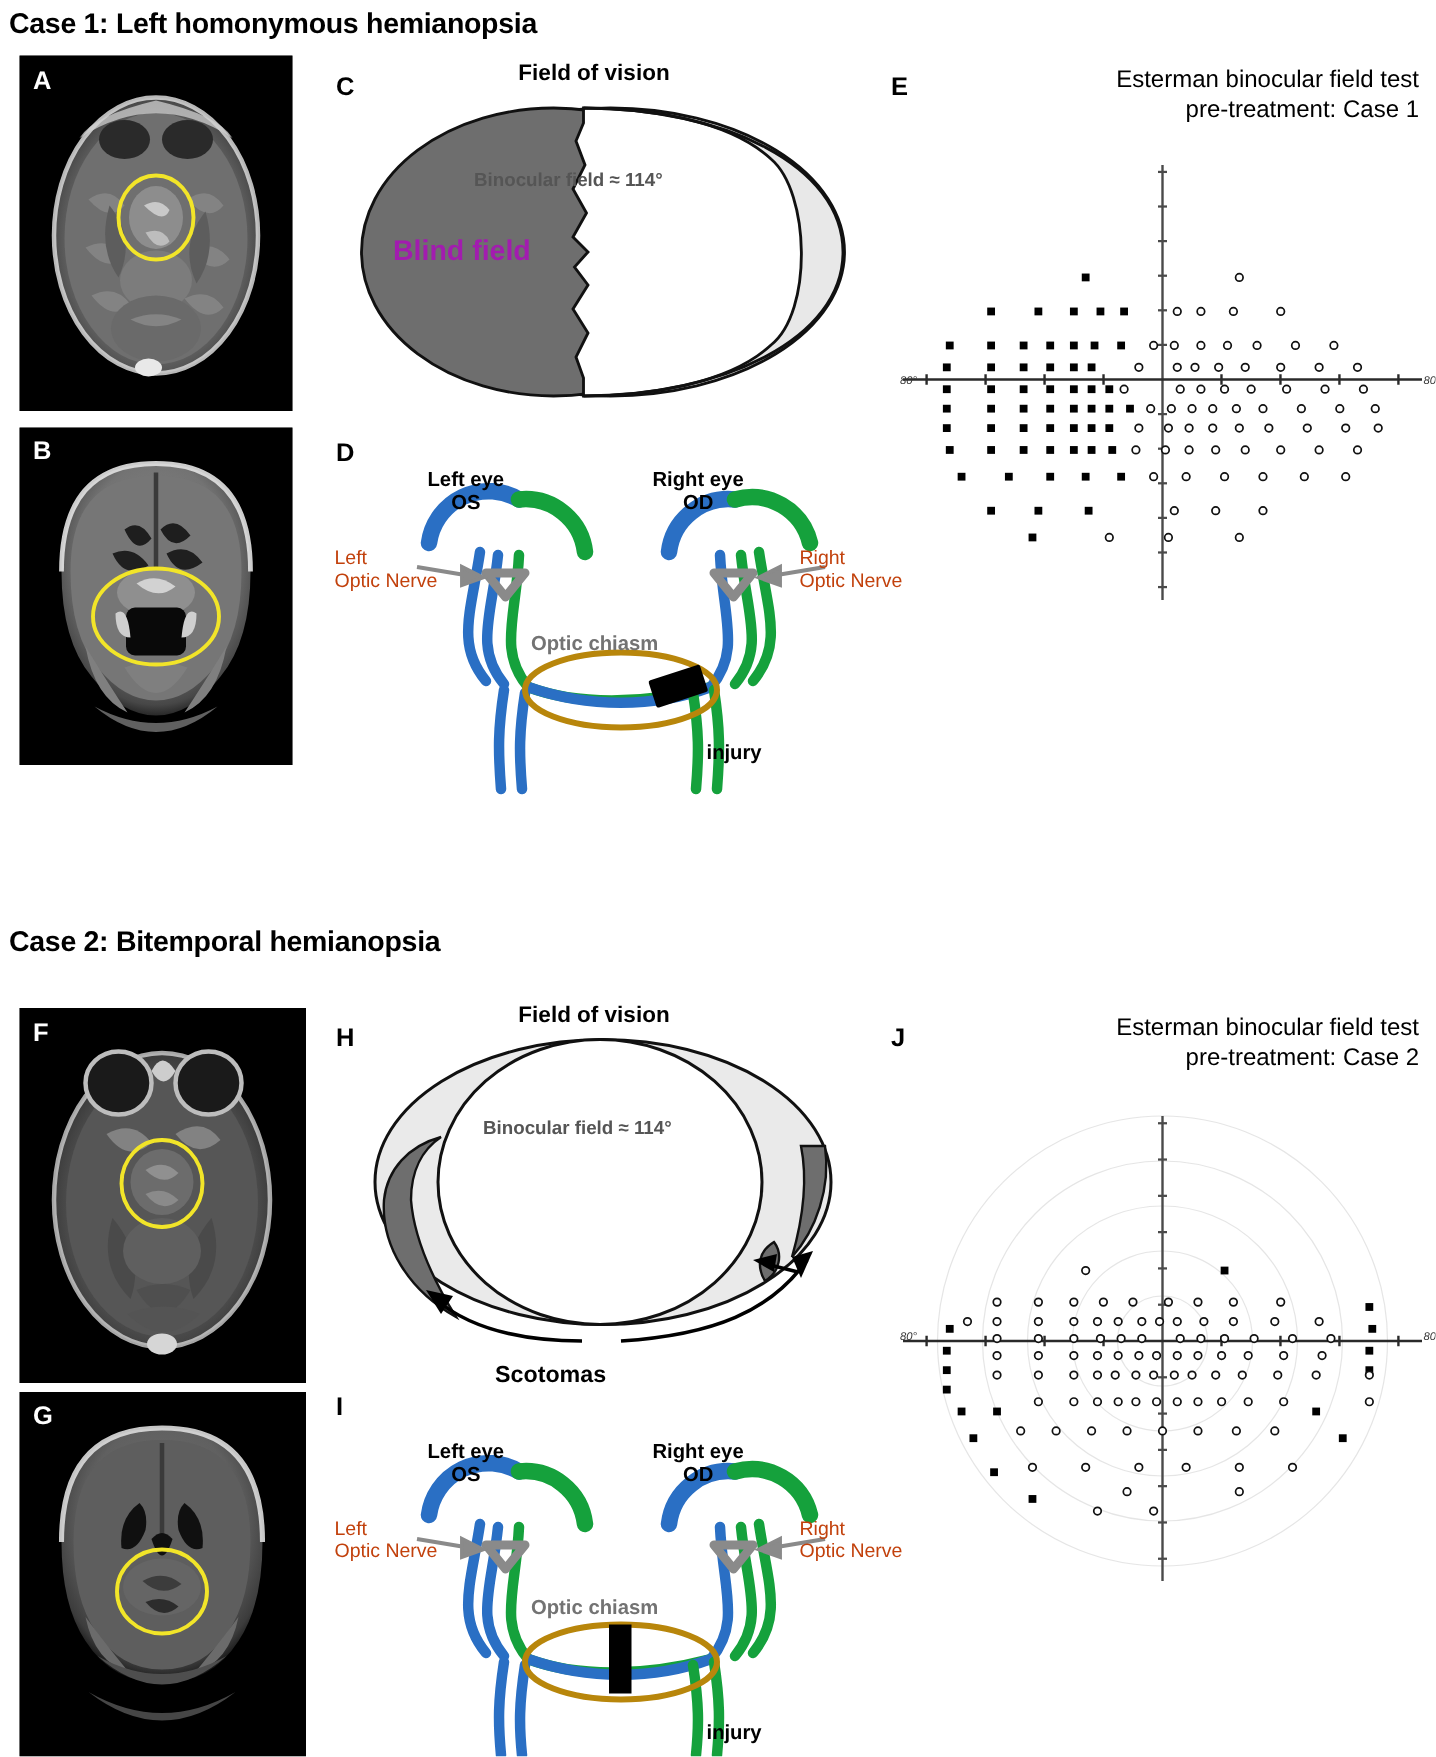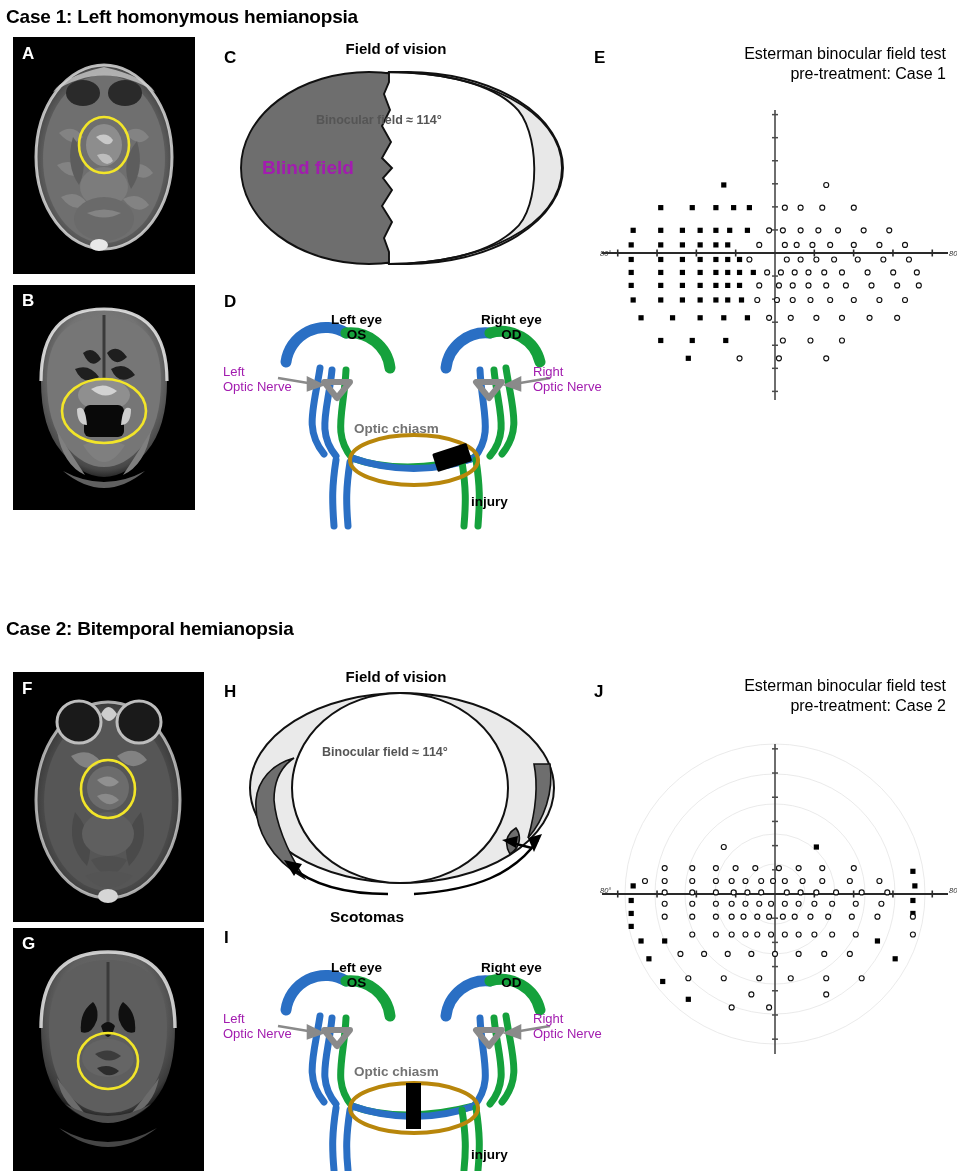--- a/index.html
+++ b/index.html
@@ -22,22 +22,22 @@
   
   .fov-title{font-size:15px;font-weight:bold;text-align:center;white-space:nowrap;}
   .chart-title{font-size:16px;text-align:right;line-height:1.25;white-space:nowrap;}
 
   
   .fov-binoc{font-size:12.5px;font-weight:bold;color:#555;white-space:nowrap;}
   .fov-blind{font-size:19px;font-weight:bold;color:#a21caf;white-space:nowrap;}
   .fov-scotomas{font-size:15.5px;font-weight:bold;white-space:nowrap;margin-top:20px;}
 
   
-  .eye-lbl{font-size:13.5px;font-weight:bold;text-align:center;line-height:1.12;white-space:nowrap;margin-left:46px;}
-  .nerve-lbl{font-size:13px;color:#a21caf;font-weight:normal;line-height:1.12;white-space:nowrap;}
+  .eye-lbl{font-size:13.5px;font-weight:bold;text-align:center;line-height:1.12;white-space:nowrap;}
+  .nerve-lbl{font-size:13px;color:#c2410c;font-weight:normal;line-height:1.12;white-space:nowrap;}
   .chiasm-lbl{font-size:13.5px;font-weight:bold;color:#737373;white-space:nowrap;}
   .injury-lbl{font-size:13.5px;font-weight:bold;white-space:nowrap;margin-top:37px;}
 
   
   .deg-lbl{font-size:7.5px;font-style:italic;color:#333;white-space:nowrap;padding-left:18px;}
 </style>
 </head>
 <body>
 
 <div class="abs case-title" style="left:6px;top:6px;">Case 1: Left homonymous hemianopsia</div>

